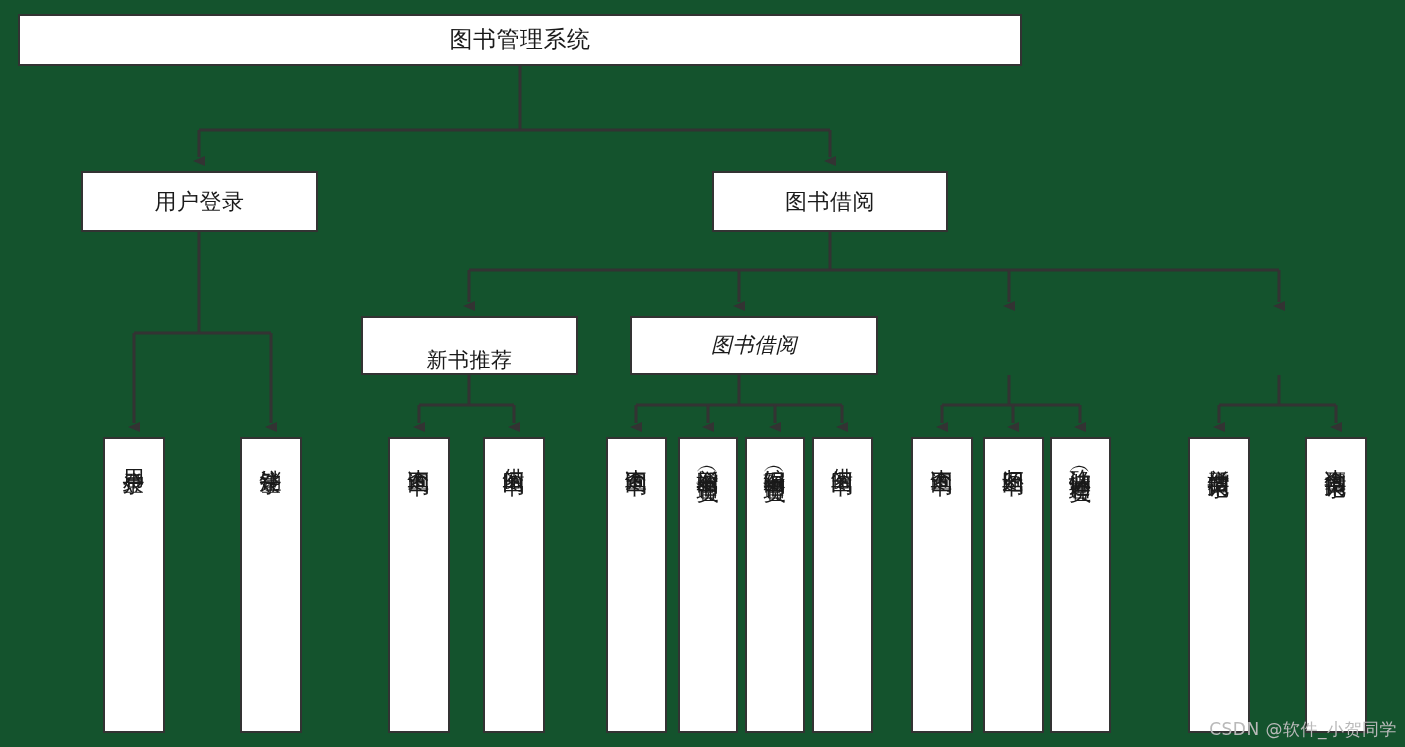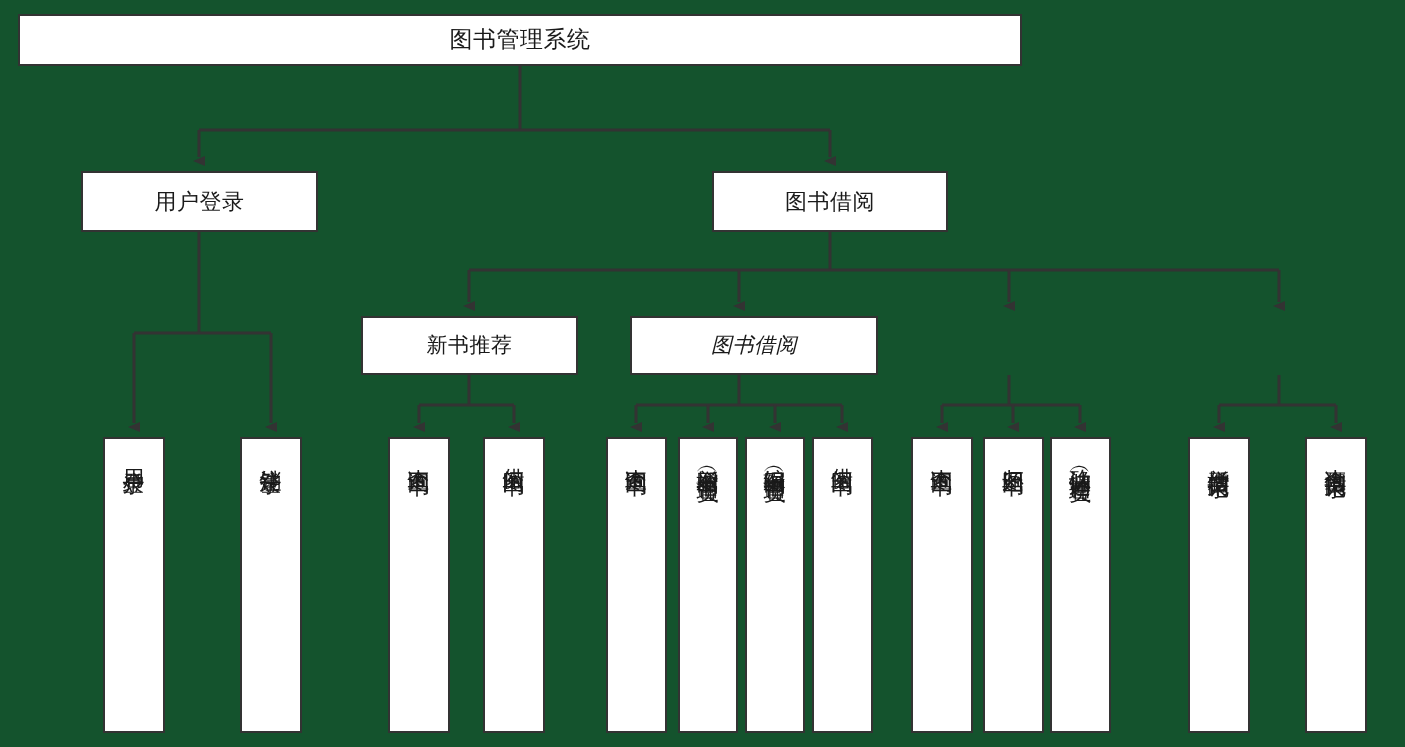--- a/index.html
+++ b/index.html
@@ -126,21 +126,21 @@
     <span class="node-label">图书管理系统</span>
   </div>
 
   <div class="node level-1" style="left:81px; top:171px; width:237px; height:61px;">
     <span class="node-label">用户登录</span>
   </div>
   <div class="node level-1" style="left:712px; top:171px; width:236px; height:61px;">
     <span class="node-label">图书借阅</span>
   </div>
 
-  <div class="node level-2" style="left:361px; top:316px; width:217px; height:59px;">
+  <div class="node level-2" style="left:361px; top:316px; width:217px; height:59px;align-items:flex-end;">
     <span class="node-label">新书推荐</span>
   </div>
   <div class="node level-2" style="left:630px; top:316px; width:248px; height:59px;font-style:italic;">
     <span class="node-label">图书借阅</span>
   </div>
 
   <div class="node leaf" style="left:103px; top:437px; width:62px; height:296px;">
     <span class="node-label">用户登录</span>
   </div>
   <div class="node leaf" style="left:240px; top:437px; width:62px; height:296px;">
@@ -173,14 +173,15 @@
   <div class="node leaf" style="left:1050px; top:437px; width:61px; height:296px;">
     <span class="node-label">确认归还（管理员）</span>
   </div>
   <div class="node leaf" style="left:1188px; top:437px; width:62px; height:296px;">
     <span class="node-label">新增借阅记录</span>
   </div>
   <div class="node leaf" style="left:1305px; top:437px; width:62px; height:296px;">
     <span class="node-label">查询借阅记录</span>
   </div>
 
+  <div id="watermark">CSDN @软件_小贺同学</div>
 
 </div>
 
 </body></html>

